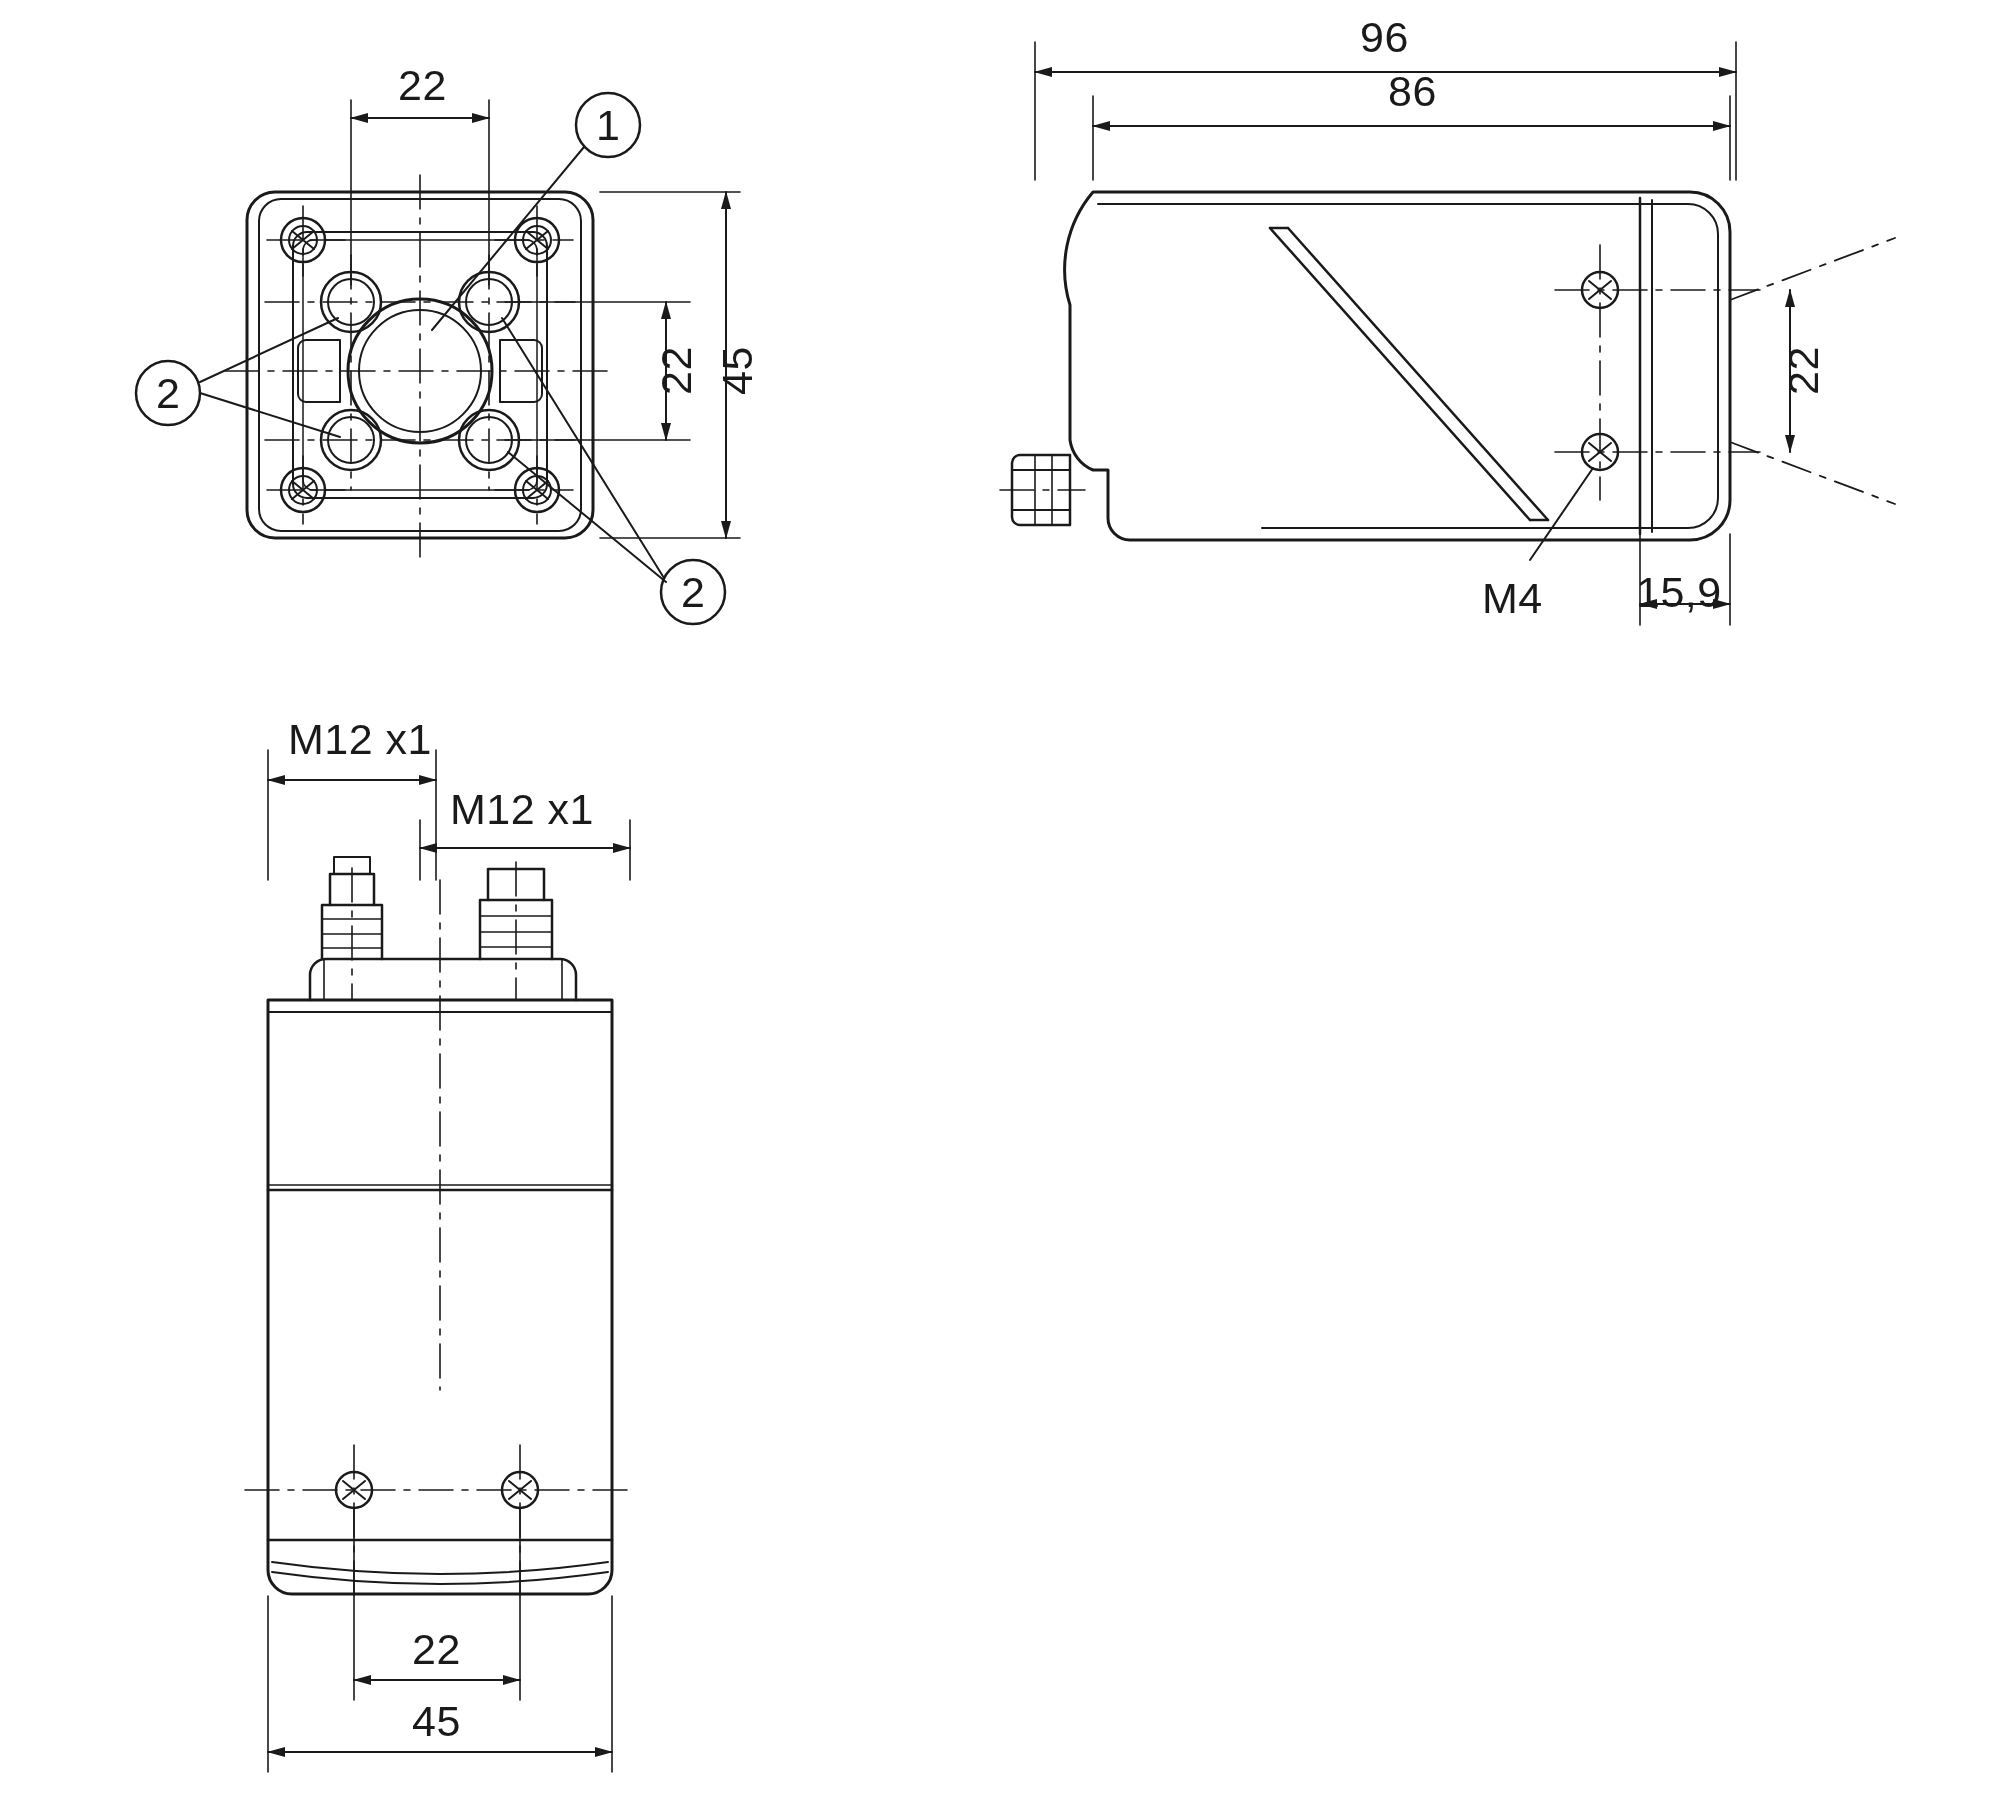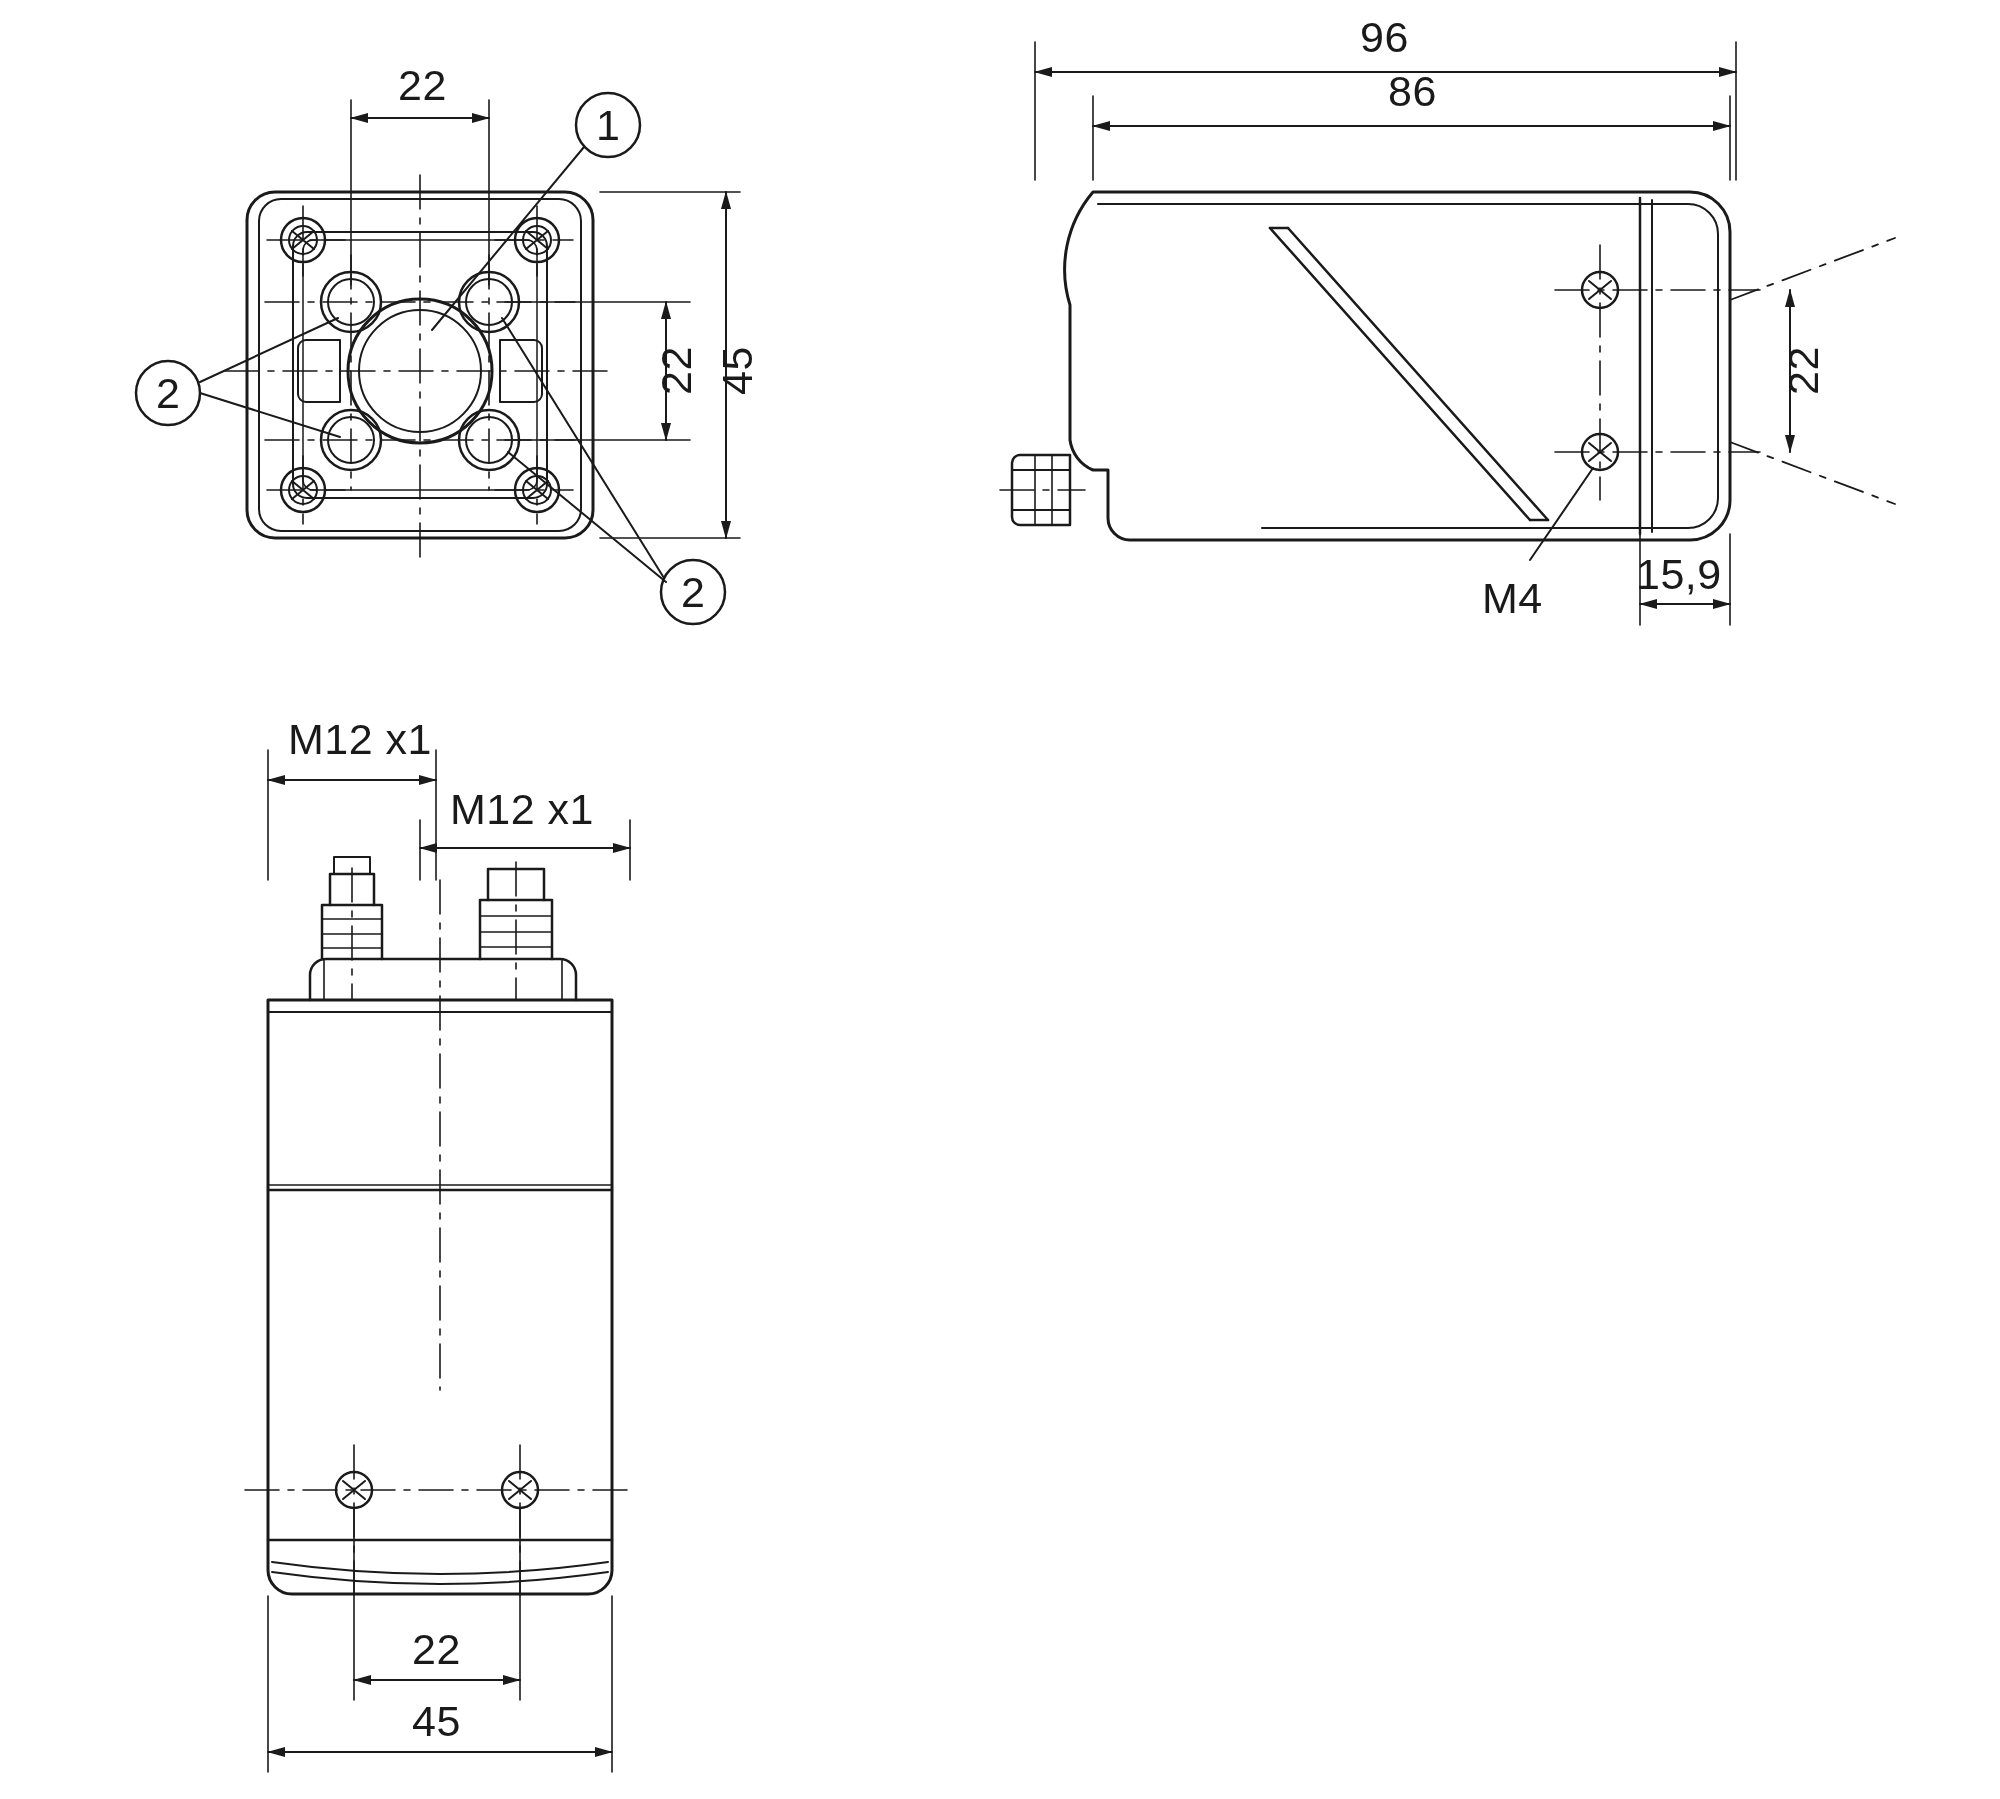--- a/index.html
+++ b/index.html
@@ -306,20 +306,20 @@
   <div class="lbl dim-text-v" style="left:716px; top:395px; transform: rotate(-90deg);">45</div>
 
   <div class="lbl balloon-text" style="left:596px; top:104px;">1</div>
   <div class="lbl balloon-text" style="left:156px; top:372px;">2</div>
   <div class="lbl balloon-text" style="left:681px; top:571px;">2</div>
 
   <div class="lbl dim-text" style="left:1360px; top:16px;">96</div>
   <div class="lbl dim-text" style="left:1388px; top:70px;">86</div>
   <div class="lbl dim-text-v" style="left:1782px; top:395px; transform: rotate(-90deg);">22</div>
   <div class="lbl dim-text" style="left:1482px; top:577px;">M4</div>
-  <div class="lbl dim-text" style="left:1636px; top:553px;">15,9</div>
+  <div class="lbl dim-text" style="left:1636px; top:571px;">15,9</div>
 
   <div class="lbl dim-text" style="left:288px; top:718px;">M12 x1</div>
   <div class="lbl dim-text" style="left:450px; top:788px;">M12 x1</div>
   <div class="lbl dim-text" style="left:412px; top:1628px;">22</div>
   <div class="lbl dim-text" style="left:412px; top:1700px;">45</div>
 
 </div>
 
 </body></html>

